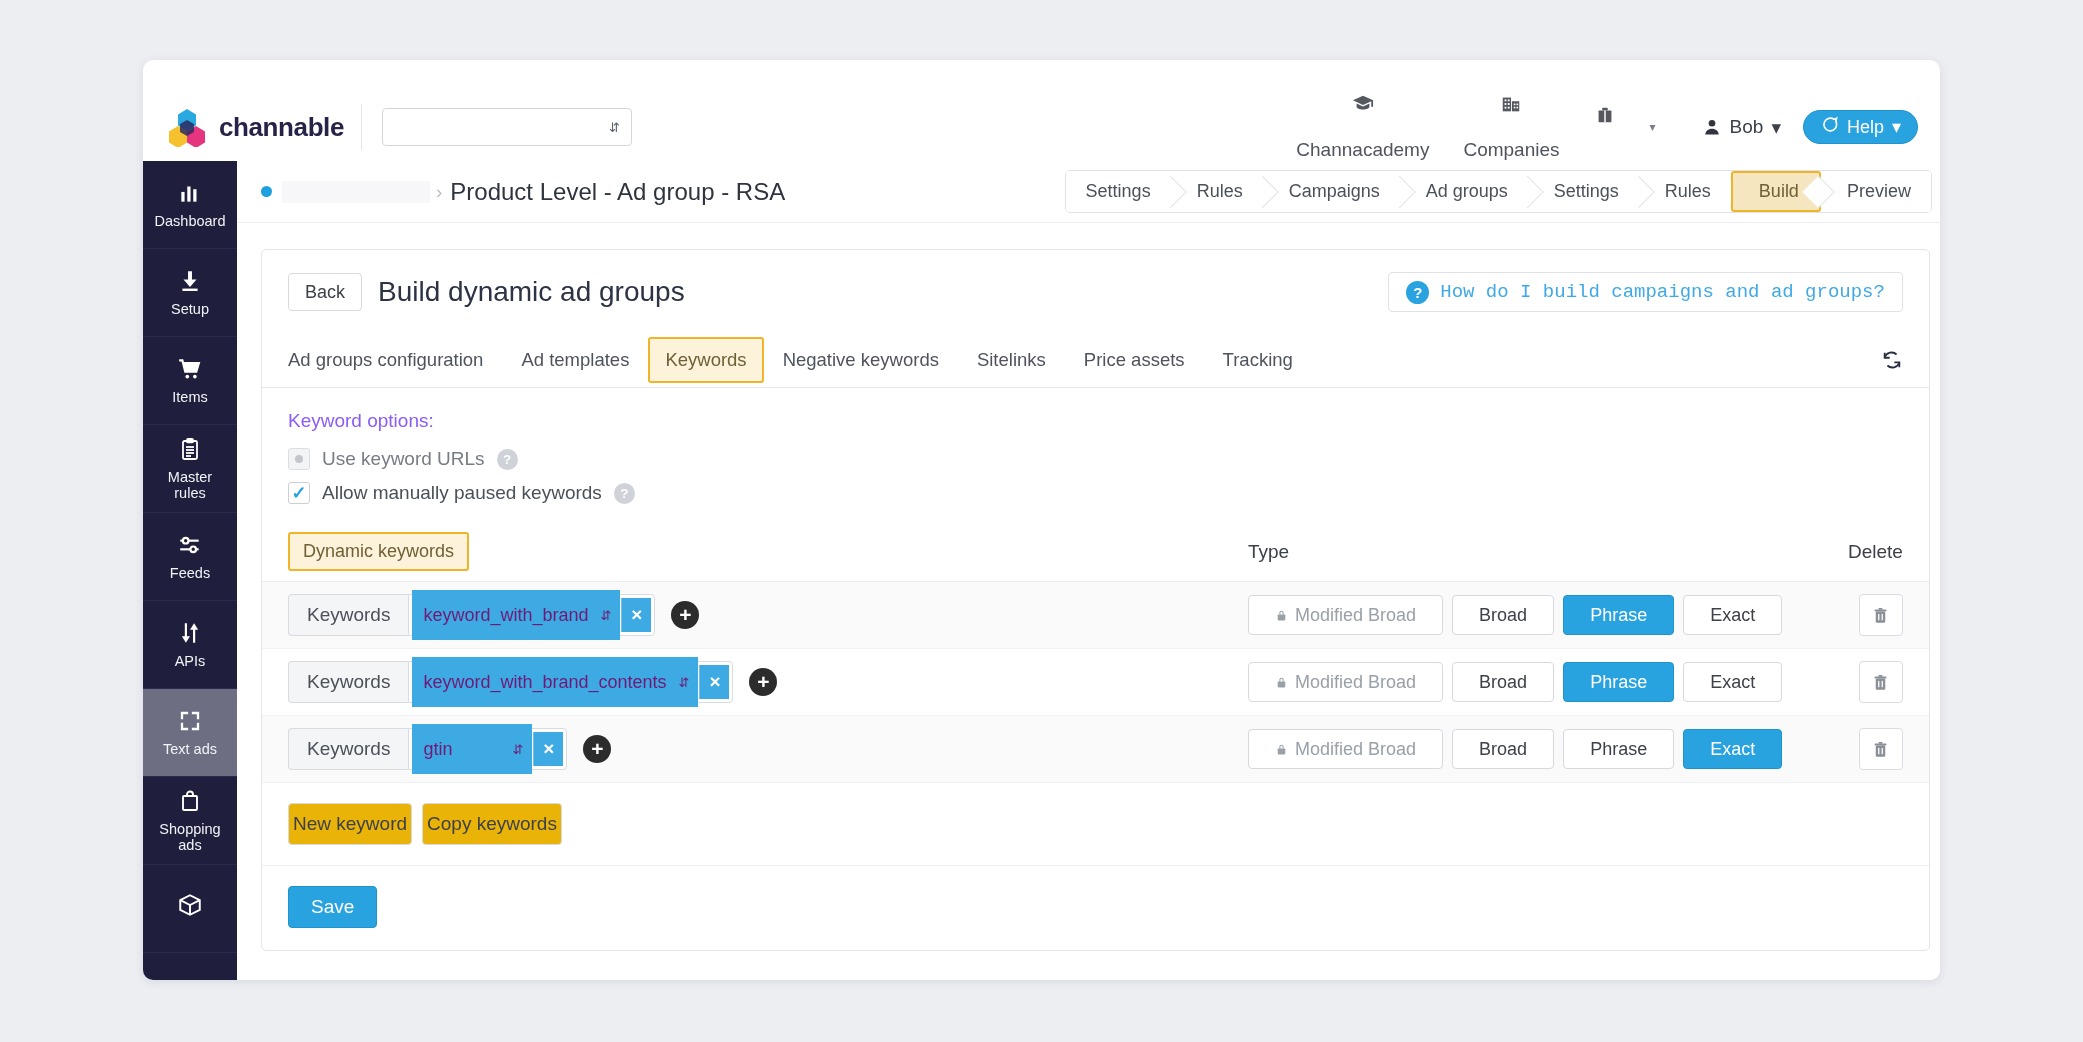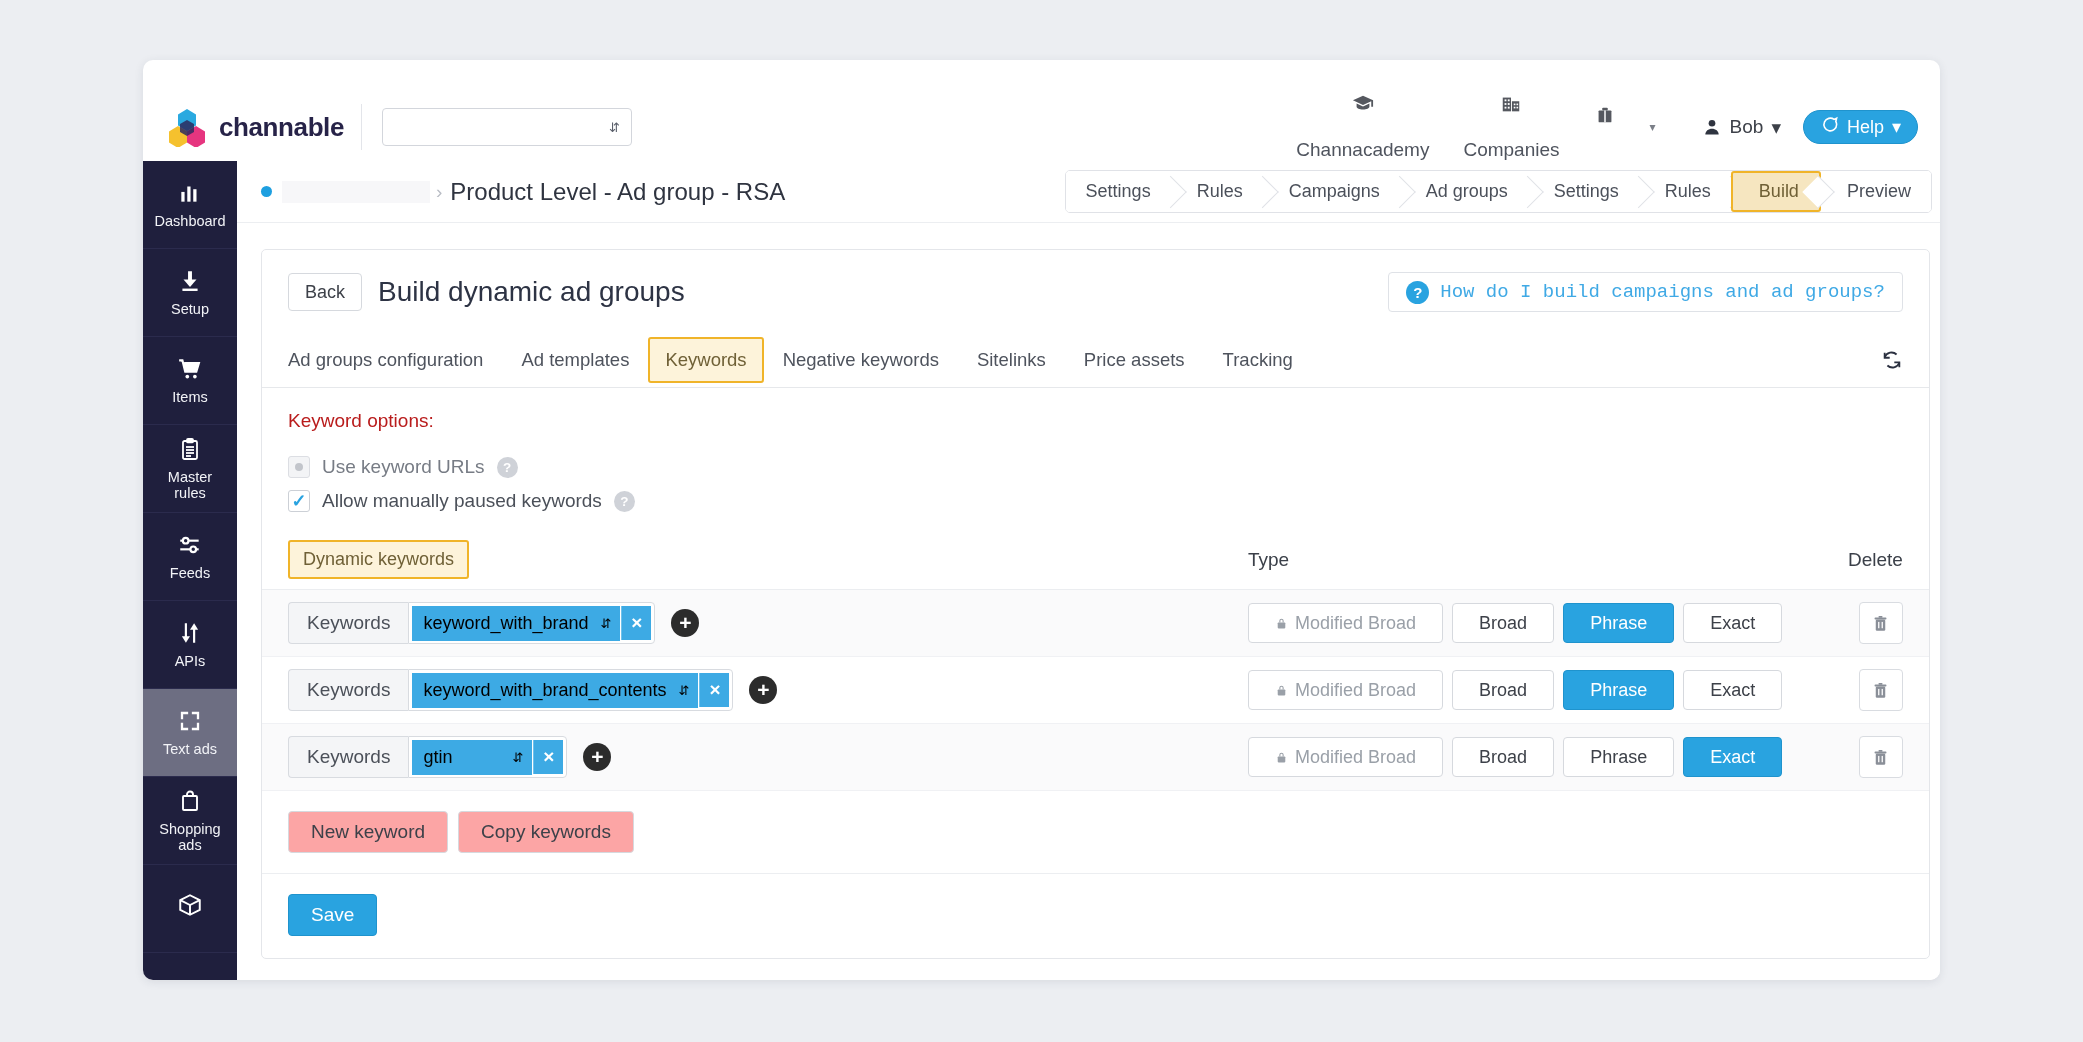--- a/index.html
+++ b/index.html
@@ -157,21 +157,21 @@
   .tab:first-child { padding-left: 0; }
   .tab.active {
     background: #fdf3da; color: #6f6036;
     border: 2px solid #f0b429; border-radius: 3px;
     height: 46px; padding: 0 15px;
   }
   .refresh-icon { margin-left: auto; color: #2b3040; cursor: pointer; display: flex; }
 
   
   .opts { padding: 22px 26px 6px 26px; }
-  .opts-title { font-size: 19px; color: #b91c1c; margin-bottom: 24px; }
+  .opts-title { font-size: 19px; color: #8b5cf6; margin-bottom: 16px; }
   .opt-row { display: flex; align-items: center; gap: 12px; margin-bottom: 12px; }
   .cbox {
     width: 22px; height: 22px; border-radius: 3px;
     border: 1px solid #ccd0d6; background: #fff;
     display: flex; align-items: center; justify-content: center; cursor: pointer;
   }
   .cbox.disabled { background: #f3f4f6; border-color: #dcdee3; cursor: default; }
   .cbox.disabled .dot { width: 8px; height: 8px; border-radius: 50%; background: #c2c5cb; }
   .cbox .tick { color: #29a3e0; font-size: 18px; font-weight: 700; line-height: 1; }
   .opt-label { font-size: 19px; color: #4b5059; }
@@ -209,21 +209,21 @@
     background: #f4f5f7; color: #4b5059;
     height: 42px; padding: 0 18px; font-size: 19px;
     display: flex; align-items: center; border-radius: 4px 0 0 4px;
   }
   .kw-select-wrap {
     border: 1px solid #d8dbe0; border-radius: 0 4px 4px 0;
     background: #fff; height: 42px; display: flex; align-items: center;
     padding: 3px; gap: 1px;
   }
   .kw-token {
-    background: #3daae4; color: #000000; height: 35px;
+    background: #3daae4; color: #701a75; height: 50px;
     display: flex; align-items: center; justify-content: space-between;
     gap: 12px; padding: 0 9px 0 11px; font-size: 18px; cursor: pointer;
   }
   .kw-token .spin { font-size: 13px; }
   .kw-x {
     background: #3daae4; color: #fff; height: 34px; width: 30px;
     display: flex; align-items: center; justify-content: center;
     font-size: 19px; font-weight: 700; cursor: pointer;
     border-left: 1px solid #6fc1ec;
   }
@@ -242,22 +242,22 @@
   .type-btn.active { background: #29a3e0; border-color: #1f93cd; color: #fff; }
   .type-btn.locked { color: #9aa0a8; cursor: default; }
   .del-btn {
     width: 44px; height: 42px; margin-left: auto;
     border: 1px solid #d9dce1; border-radius: 4px; background: #fff;
     display: flex; align-items: center; justify-content: center; cursor: pointer;
   }
 
   .kw-actions { display: flex; gap: 10px; padding: 20px 26px; border-bottom: 1px solid #eceef1; }
   .ghost-btn {
-    border: 1px solid #d6d9de; border-radius: 4px; background: #fca5a5;
-    height: 42px; padding: 0 22px; font-size: 19px; color: #3d4149; cursor: pointer;
+    border: 1px solid #d6d9de; border-radius: 4px; background: #eab308;
+    height: 42px; padding: 0 4px; font-size: 19px; color: #3d4149; cursor: pointer;
   }
   .card-foot { padding: 20px 26px 22px 26px; }
   .save-btn {
     background: #29a3e0; border: 1px solid #1f93cd; border-radius: 4px;
     color: #fff; height: 42px; padding: 0 22px; font-size: 19px; cursor: pointer;
   }
 </style>
 </head>
 <body>
 

